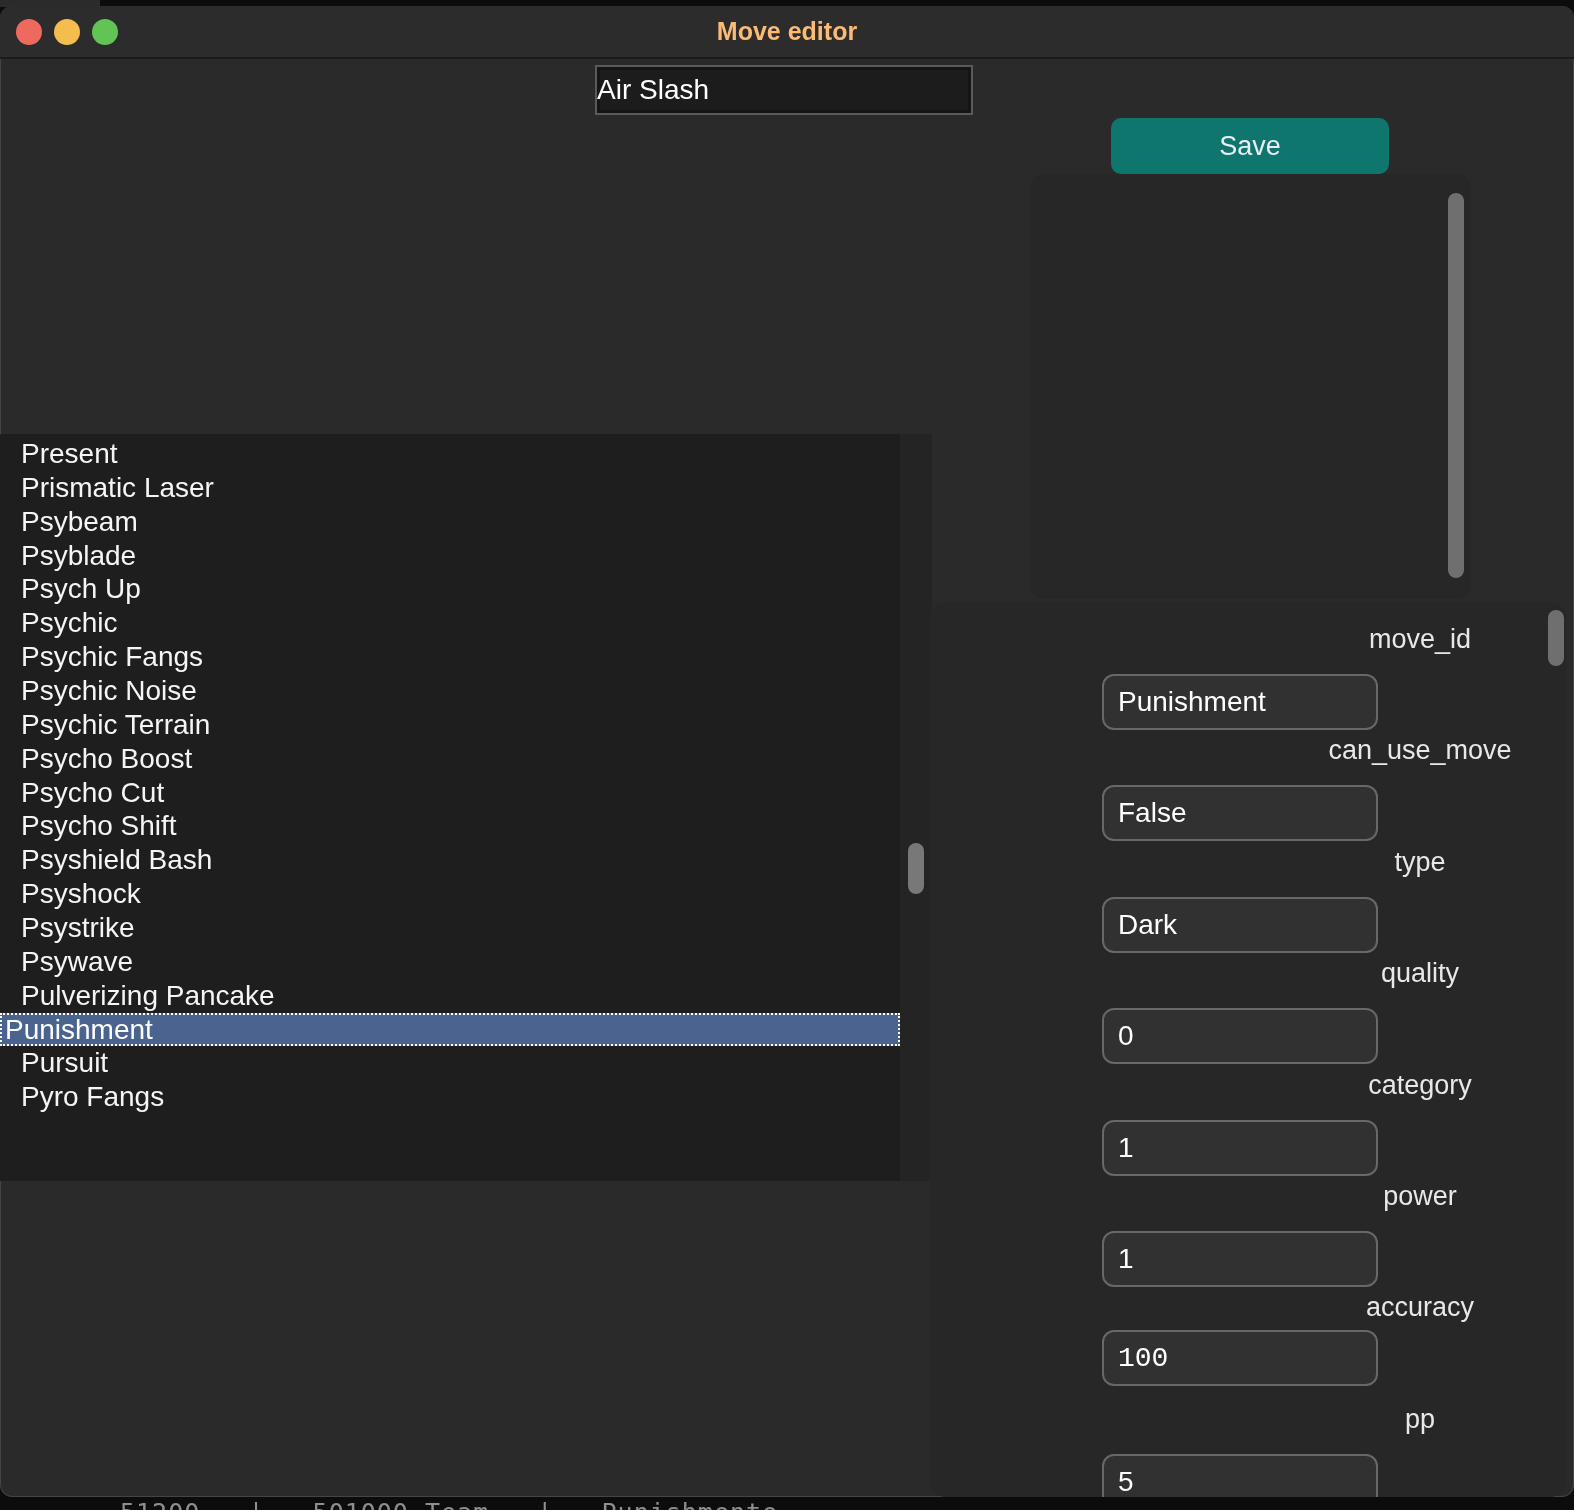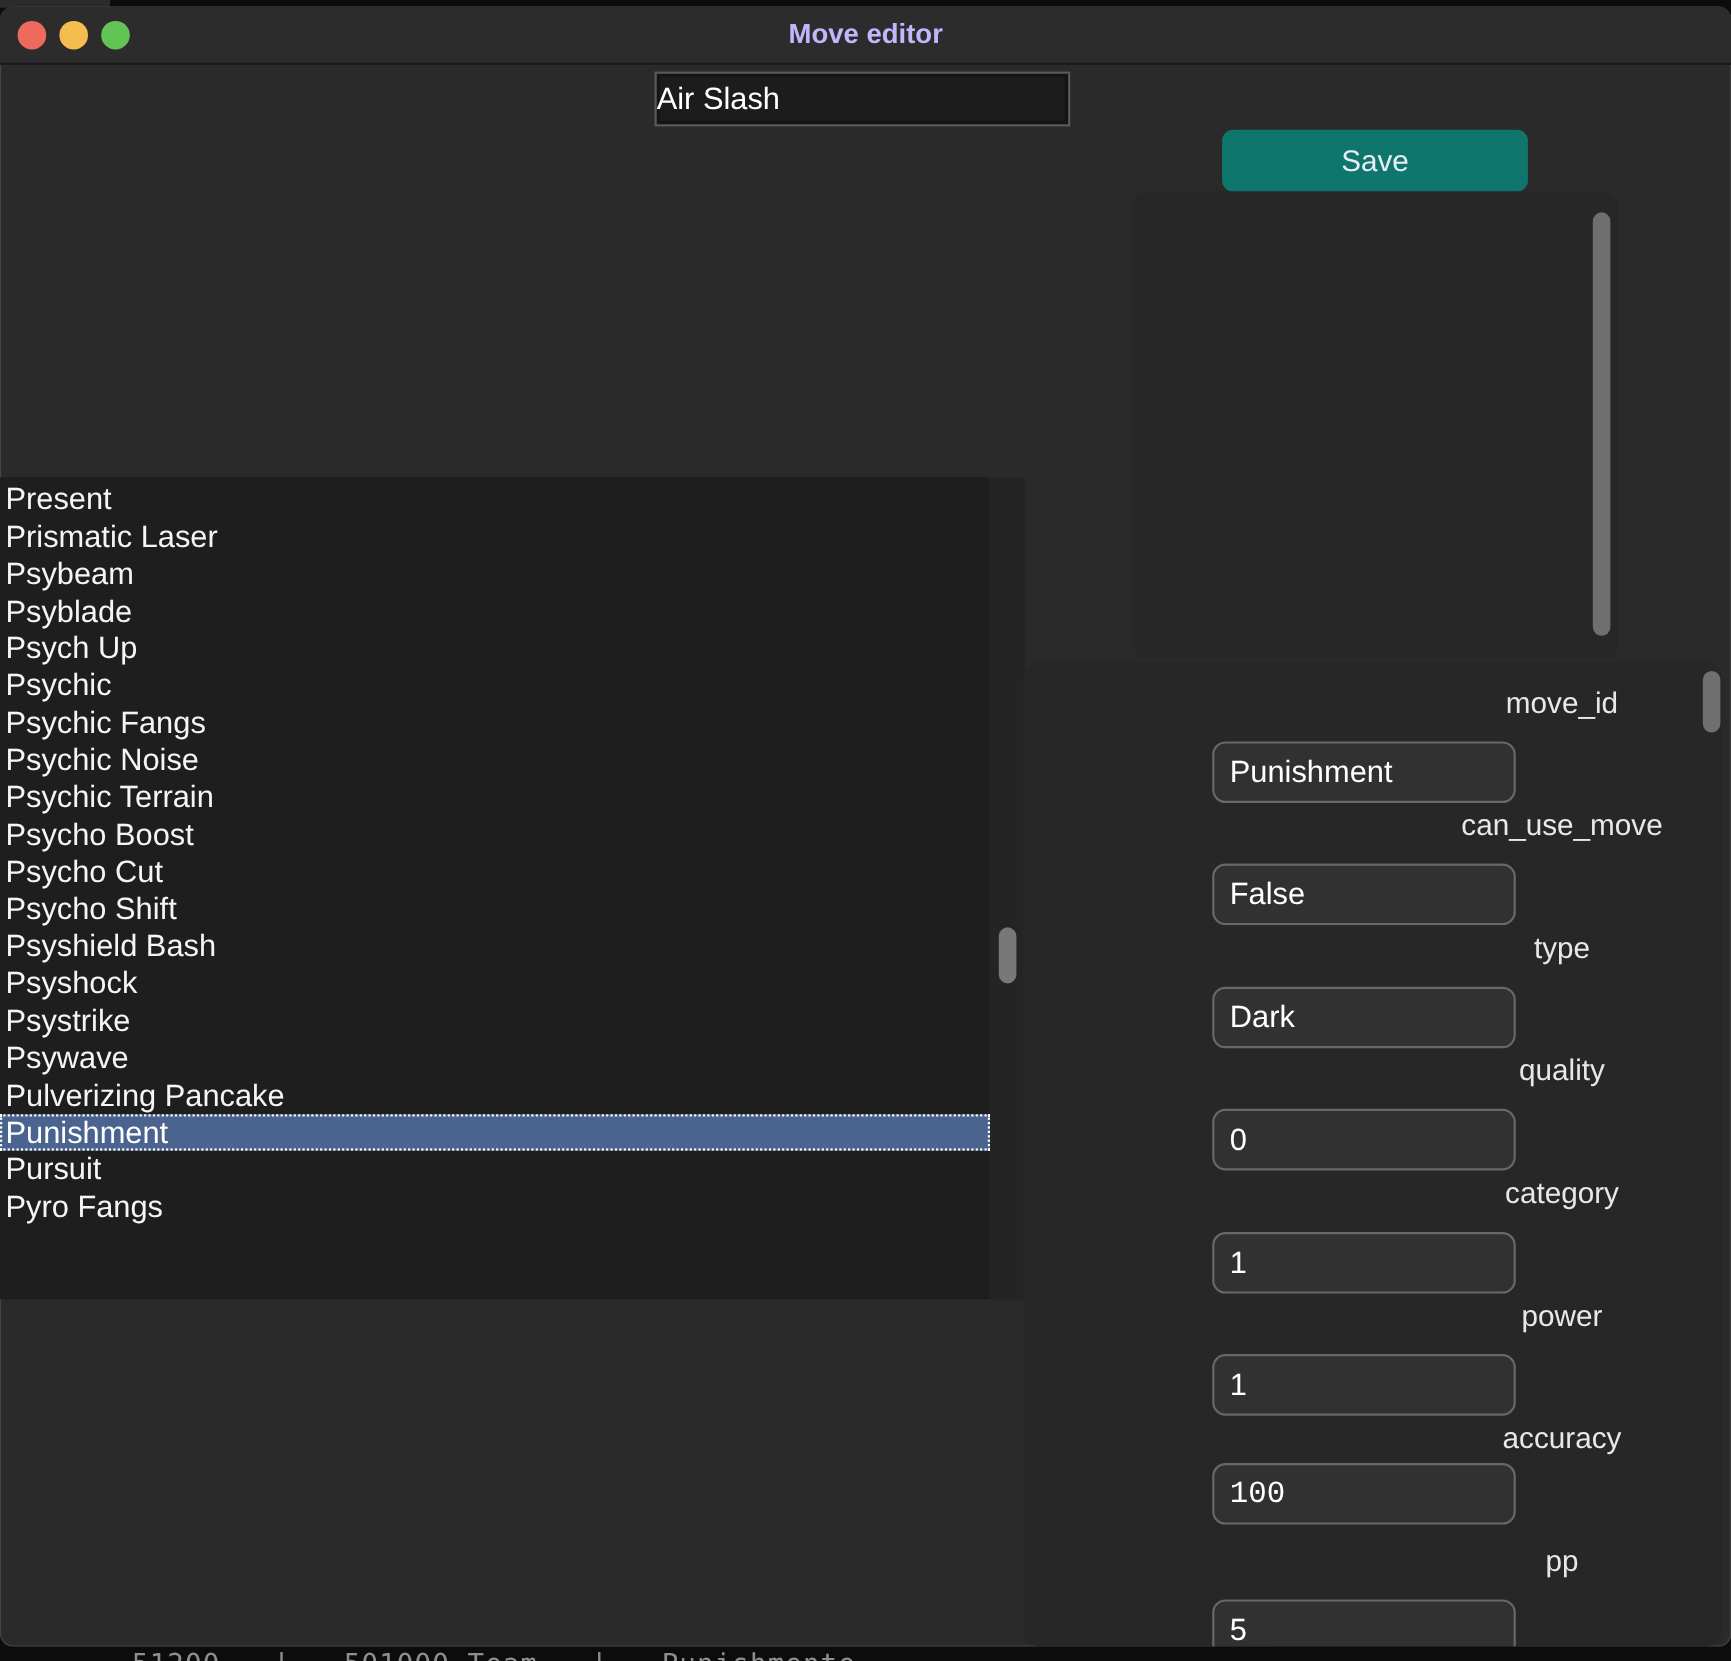--- a/index.html
+++ b/index.html
@@ -15,21 +15,21 @@
   .clipped-text{position:absolute;left:120px;top:1px;font-family:"DejaVu Sans Mono",monospace;
     font-size:25px;color:#8f8f8f;letter-spacing:1px;white-space:pre;}
 
   
   .window{position:absolute;left:0;top:6px;width:1574px;height:1491px;background:#2a2a2a;
     border-radius:12px;outline:1px solid #454545;outline-offset:-1px;overflow:hidden;}
 
   .titlebar{position:absolute;left:0;top:0;width:100%;height:53px;background:#2c2c2c;
     border-bottom:2px solid #1b1b1b;box-sizing:border-box;}
   .title{position:absolute;left:0;right:0;top:0;height:51px;display:flex;align-items:center;justify-content:center;
-    font-size:25px;font-weight:700;color:#c4b5fd;}
+    font-size:25px;font-weight:700;color:#fdba74;}
   .lights{position:absolute;left:16px;top:0;height:51px;display:flex;align-items:center;gap:12px;}
   .light{width:26px;height:26px;border-radius:50%;display:inline-block;}
 
   .entry{position:absolute;left:595px;top:59px;width:378px;height:50px;box-sizing:border-box;
     background:#1c1c1c;border:2px solid #5a5a5a;box-shadow:inset 0 0 0 3px #151515;
     display:flex;align-items:center;}
   .entry span{color:#ffffff;font-size:28px;}
 
   .save{position:absolute;left:1111px;top:112px;width:278px;height:56px;border:none;
     background:#0f766e;border-radius:10px;color:#e9eef5;font-size:27px;
@@ -38,21 +38,21 @@
   .panel{position:absolute;background:#272727;}
   .upper-panel{left:1030px;top:168px;width:441px;height:425px;border-radius:14px;}
   .lower-panel{left:930px;top:596px;width:636px;height:895px;border-radius:16px;overflow:hidden;}
 
   .thumb{position:absolute;background:#6f6f6f;border-radius:8px;width:16px;}
   .upper-thumb{left:418px;top:19px;height:385px;}
   .lower-thumb{left:618px;top:8px;height:56px;}
 
   .listbox{position:absolute;left:0;top:428px;width:900px;height:747px;background:#1e1e1e;
     padding-top:3px;box-sizing:border-box;}
-  .list-item{height:33.86px;display:flex;align-items:center;padding-left:5px;
+  .list-item{height:33.86px;display:flex;align-items:center;padding-left:21px;
     color:#f5f5f5;font-size:28px;white-space:nowrap;box-sizing:border-box;}
   .list-item.selected{background:#4a648f;border:2px dotted #ffffff;padding-left:3px;color:#ffffff;}
 
   .scroll-track{position:absolute;left:900px;top:428px;width:32px;height:747px;background:#242424;}
   .list-thumb{left:8px;top:409px;height:51px;background:#787878;}
 
   .field-group{position:absolute;left:172px;width:276px;}
   .field-label{width:100%;text-align:center;color:#e8e8e8;font-size:27px;}
   .field-box{position:absolute;left:172px;width:276px;height:56px;box-sizing:border-box;
     background:#313131;border:2px solid #686868;border-radius:12px;display:flex;align-items:center;}

